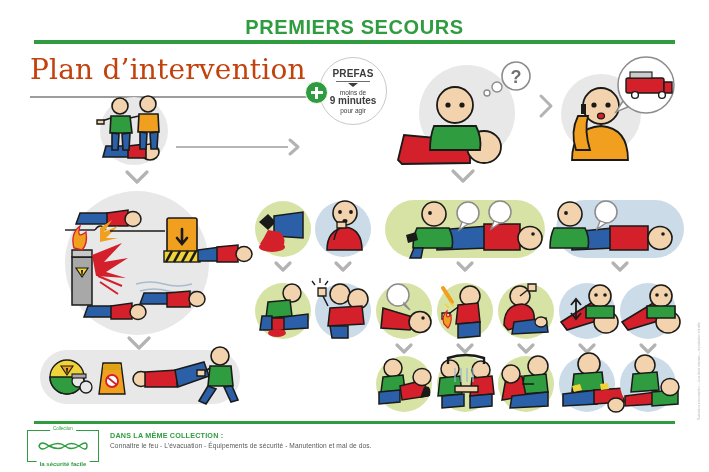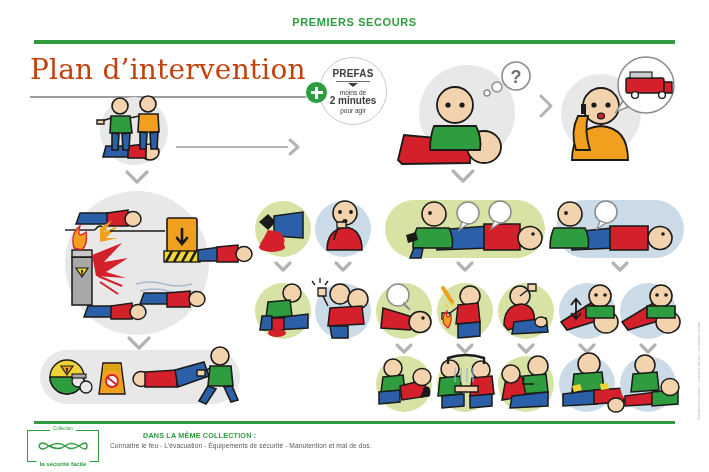--- a/index.html
+++ b/index.html
@@ -6,21 +6,21 @@
   body{
     width:709px;height:472px;overflow:hidden;position:relative;
     font-family:"Liberation Sans","DejaVu Sans",sans-serif;
     color:#3c3c3b;
   }
   .poster{position:absolute;inset:0;background:#ffffff;}
 
   
   .header-title{
     position:absolute;top:16px;left:0;width:709px;text-align:center;
-    font-size:11px;font-weight:bold;letter-spacing:.6px;color:#2e9c3f;
+    font-size:20px;font-weight:bold;letter-spacing:.6px;color:#2e9c3f;
   }
   .header-rule{
     position:absolute;top:40px;left:34px;width:641px;height:4px;background:#2e9c3f;
   }
 
   
   .main-title{
     position:absolute;top:53px;left:30px;
     font-family:"DejaVu Serif","Liberation Serif",serif;
     font-size:28px;font-weight:400;color:#c2410c;letter-spacing:.2px;
@@ -66,21 +66,21 @@
   .logo-top{
     position:absolute;left:50%;top:-4px;transform:translateX(-50%);
     background:#fff;padding:0 3px;font-size:4.5px;color:#2e9c3f;white-space:nowrap;
   }
   .logo-bot{
     position:absolute;left:50%;bottom:-4.5px;transform:translateX(-50%);
     background:#fff;padding:0 3px;font-size:6px;color:#2e9c3f;font-weight:bold;white-space:nowrap;
   }
   .logo-art{position:absolute;left:8px;top:9px;width:56px;height:14px;}
   .footer-head{
-    position:absolute;left:110px;top:431px;font-size:7.2px;font-weight:bold;color:#2e9c3f;letter-spacing:.2px;margin-left:33px;
+    position:absolute;left:110px;top:431px;font-size:7.2px;font-weight:bold;color:#2e9c3f;letter-spacing:.2px;
   }
   .footer-sub{
     position:absolute;left:110px;top:442px;font-size:6.6px;color:#58585a;letter-spacing:.1px;
   }
   .vert-credit{
     position:absolute;right:2px;top:120px;width:10px;height:300px;
     writing-mode:vertical-rl;transform:rotate(180deg);
     font-size:3px;color:#b8b8b8;white-space:nowrap;overflow:hidden;
   }
   svg{overflow:visible;}
@@ -95,21 +95,21 @@
 
   <div class="main-title">Plan d’intervention</div>
   <div class="title-rule"></div>
 
   <div class="prefas-wrap">
     <div class="prefas-circle">
       <div class="prefas-name">PREFAS</div>
       <div class="prefas-sep"></div>
       <div class="prefas-tri"></div>
       <div class="prefas-l1">moins de</div>
-      <div class="prefas-l2">2 minutes</div>
+      <div class="prefas-l2">9 minutes</div>
       <div class="prefas-l3">pour agir</div>
     </div>
     <div class="prefas-plus"></div>
   </div>
 
   <svg style="position:absolute;left:0;top:0;" width="709" height="472">
     <defs>
       <g id="chev-g">
         <path d="M0,0 L7,7 L14,0" fill="none" stroke="#b3b3b3" stroke-width="3.4" stroke-linecap="round" stroke-linejoin="round"></path>
       </g>

